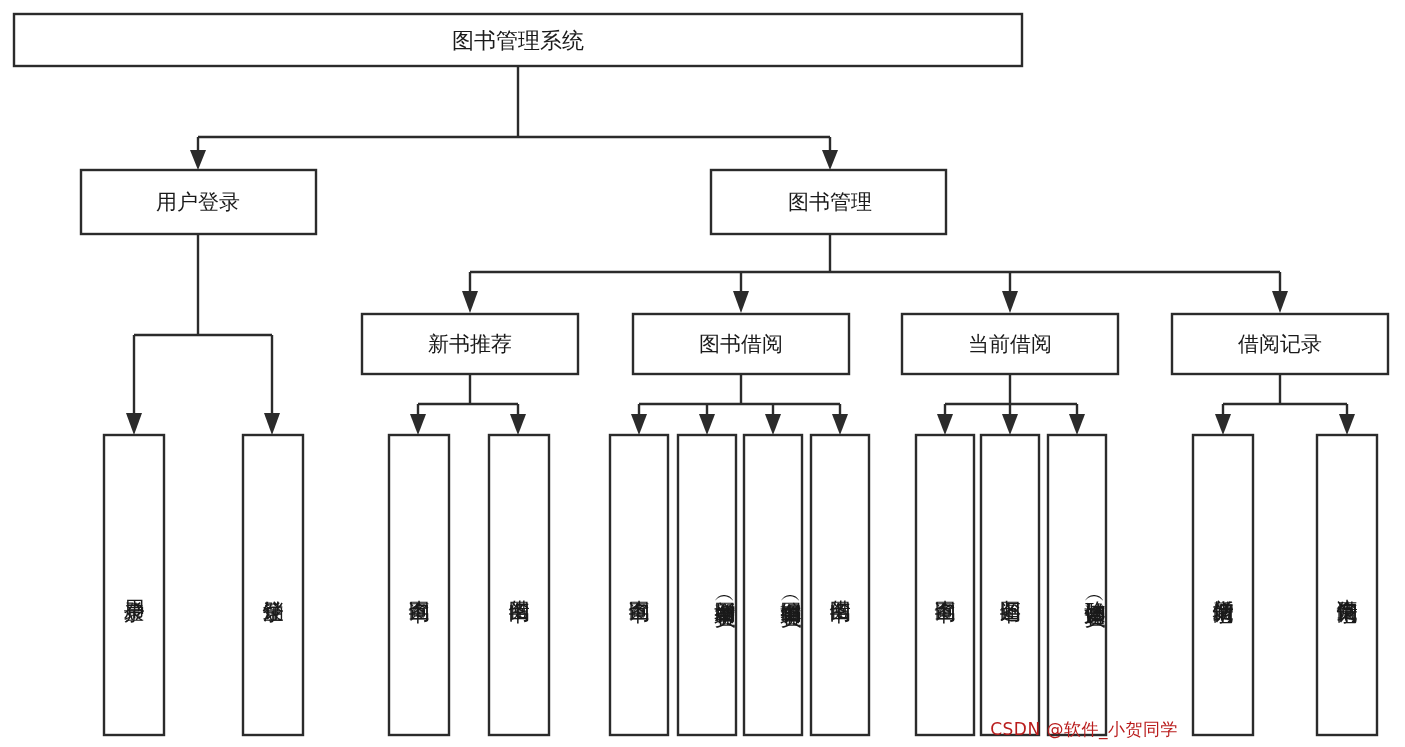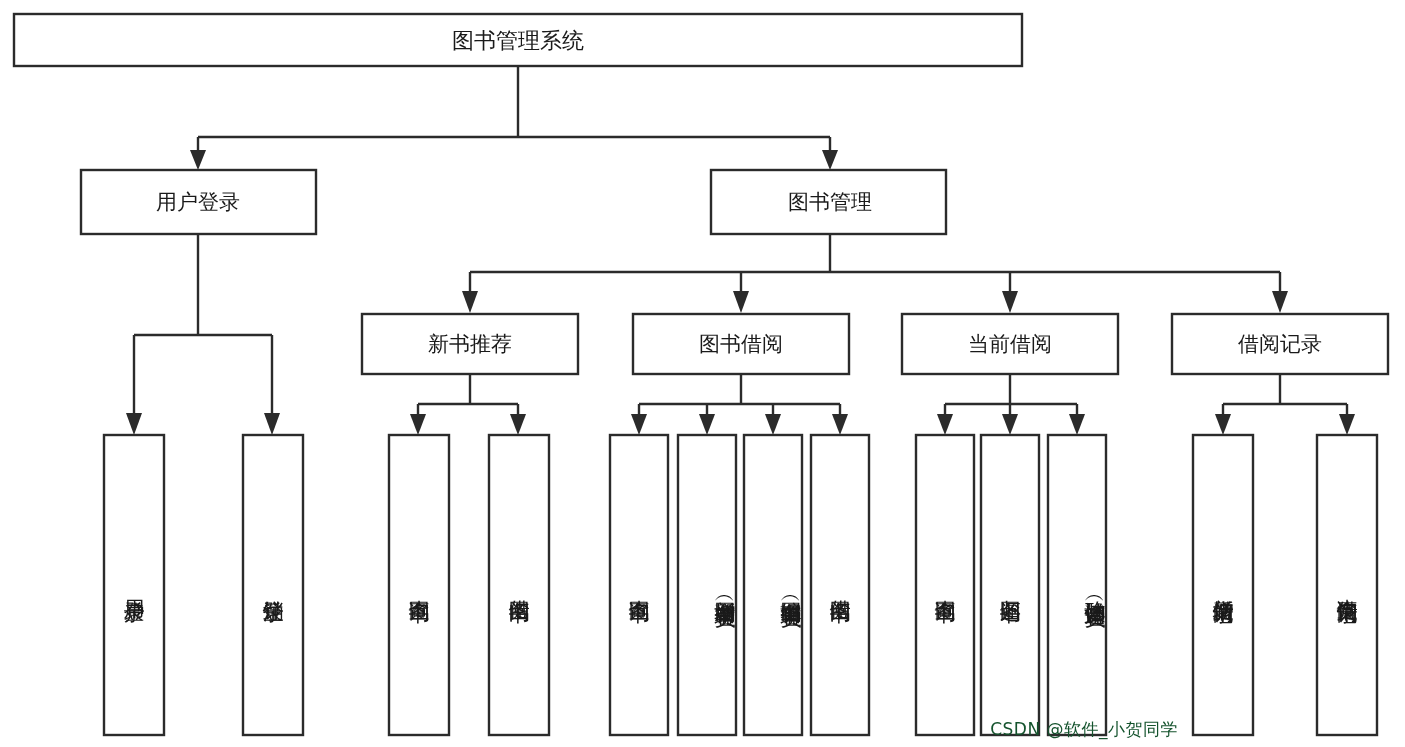--- a/index.html
+++ b/index.html
@@ -77,21 +77,21 @@
   }
   .leaf-label.centered {
     align-items: center;
   }
   .watermark {
     position: absolute;
     right: 8px;
     bottom: 6px;
     font-family: "DejaVu Sans", "Liberation Sans", sans-serif;
     font-size: 17px;
-    color: #14532d;
+    color: #b91c1c;
     letter-spacing: 0.5px;
     user-select: none;
   }
 </style>
 </head>
 <body>
 
 <div id="diagram-root">
 
   <svg class="diagram" viewBox="0 0 1405 747" xmlns="http://www.w3.org/2000/svg">

